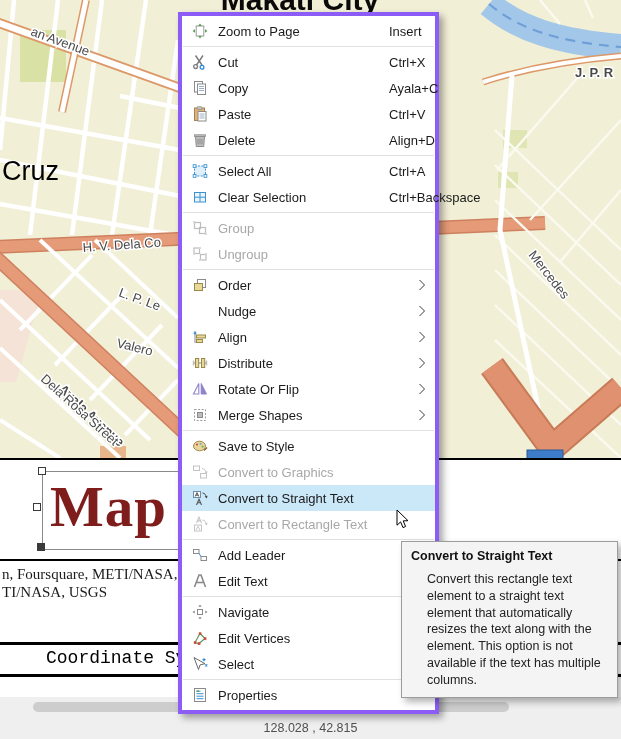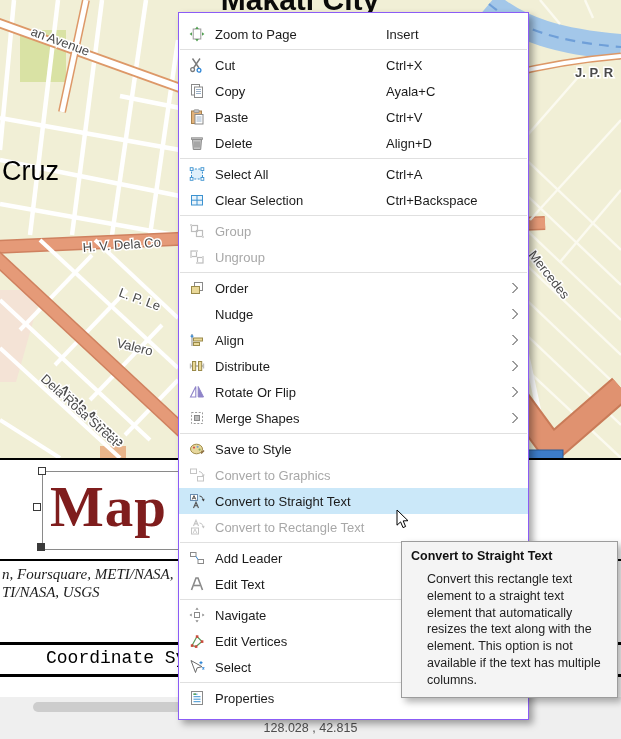--- a/index.html
+++ b/index.html
@@ -7,33 +7,33 @@
        font-family:"Liberation Sans",sans-serif;background:#f0f0f0;}
   
   #map{position:absolute;left:0;top:0;width:621px;height:458px;}
   .maplabel{fill:#4a4a4a;font-family:"Liberation Sans",sans-serif;
             paint-order:stroke;stroke:#ffffff;stroke-width:3px;font-size:13px;}
   
   .sheet{position:absolute;left:0;top:458px;width:621px;height:240px;background:#ffffff;}
   .hline{position:absolute;left:0;width:621px;background:#000;}
   .bigtitle{position:absolute;left:50px;top:474px;font-family:"Liberation Serif",serif;
             font-weight:700;font-size:57px;color:#7f1d1d;letter-spacing:1px;}
-  .attr{position:absolute;left:2px;font-family:"Liberation Serif",serif;font-size:15px;color:#1c1c1c;white-space:nowrap;font-style:italic;}
+  .attr{position:absolute;left:2px;font-family:"Liberation Serif",serif;font-size:15px;color:#1c1c1c;white-space:nowrap;}
   .coord{position:absolute;left:46px;top:648px;font-family:Liberation Mono, monospace;font-size:18px;color:#000000;white-space:nowrap;}
   .apparea{position:absolute;left:0;top:697px;width:621px;height:42px;background:#efefef;}
   .sb-thumb{position:absolute;left:33px;top:702px;width:476px;height:10px;border-radius:5px;background:#cdcdcd;}
   .status{position:absolute;left:0;top:721px;width:621px;text-align:center;font-size:12.5px;color:#4f4f4f;}
   
   .selbox{position:absolute;left:42px;top:471px;width:136px;height:77px;
           border-top:1px solid #8a8a8a;border-left:1px solid #8a8a8a;border-bottom:1px solid #8a8a8a;}
   .handle{position:absolute;width:8px;height:8px;background:#fff;border:1px solid #3a3a3a;box-sizing:border-box;}
   .handle.filled{background:#3a3a3a;}
   
-  .menu{position:absolute;left:178px;top:12px;width:351px;box-sizing:border-box;
-        background:#fff;border:1px solid #8b5cf6;padding:8px 0;
+  .menu{position:absolute;left:178px;top:12px;width:261px;box-sizing:border-box;
+        background:#fff;border:4px solid #8b5cf6;padding:2px 0;
         box-shadow:4px 4px 7px rgba(0,0,0,0.35);z-index:10;}
   .mi{position:relative;height:26px;display:flex;align-items:center;font-size:13px;color:#1b1b1b;cursor:default;}
   .mi .icon{width:36px;display:flex;justify-content:center;align-items:center;flex:0 0 36px;}
   .mi .lbl{white-space:nowrap;}
   .mi .sc{position:absolute;left:207px;white-space:nowrap;color:#1b1b1b;}
   .mi .chev{position:absolute;right:9px;top:7px;}
   .mi.dis,.mi.dis .sc{color:#a8a8a8;align-items:center;}
   .mi.hl{background:#cbe8f9;}
   .sep{height:1px;background:#e0e0e0;margin:2px 1px;}
   

